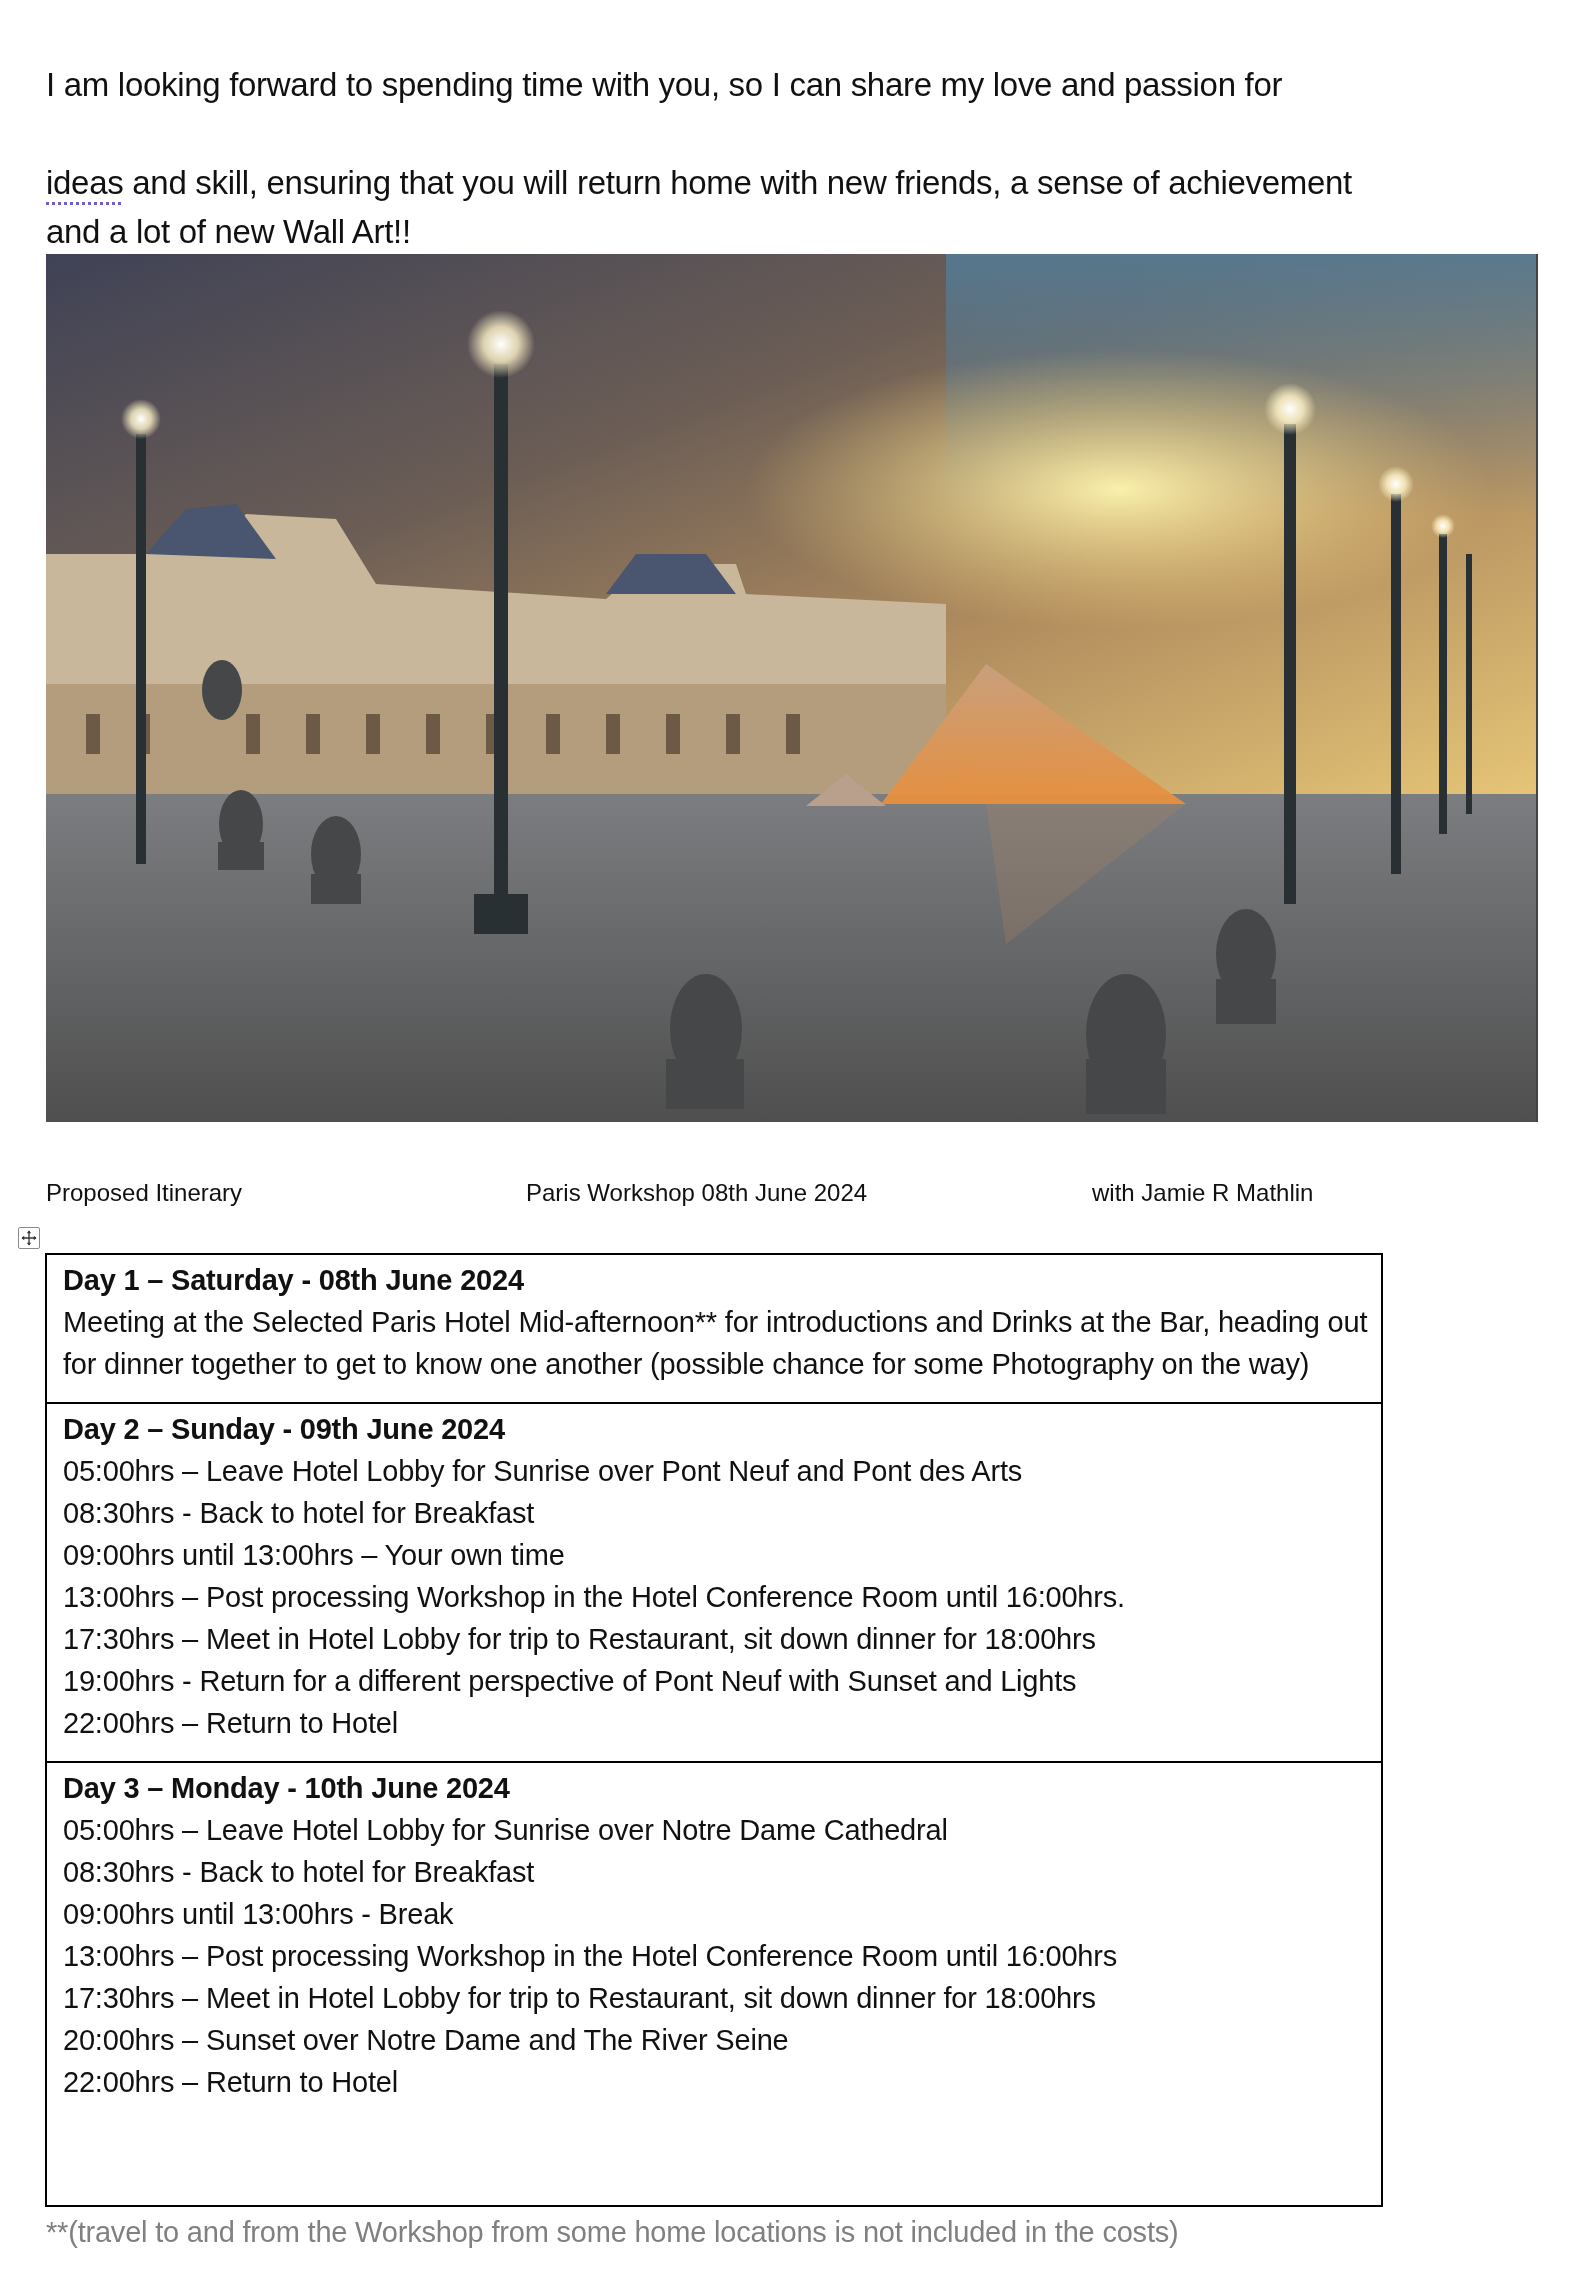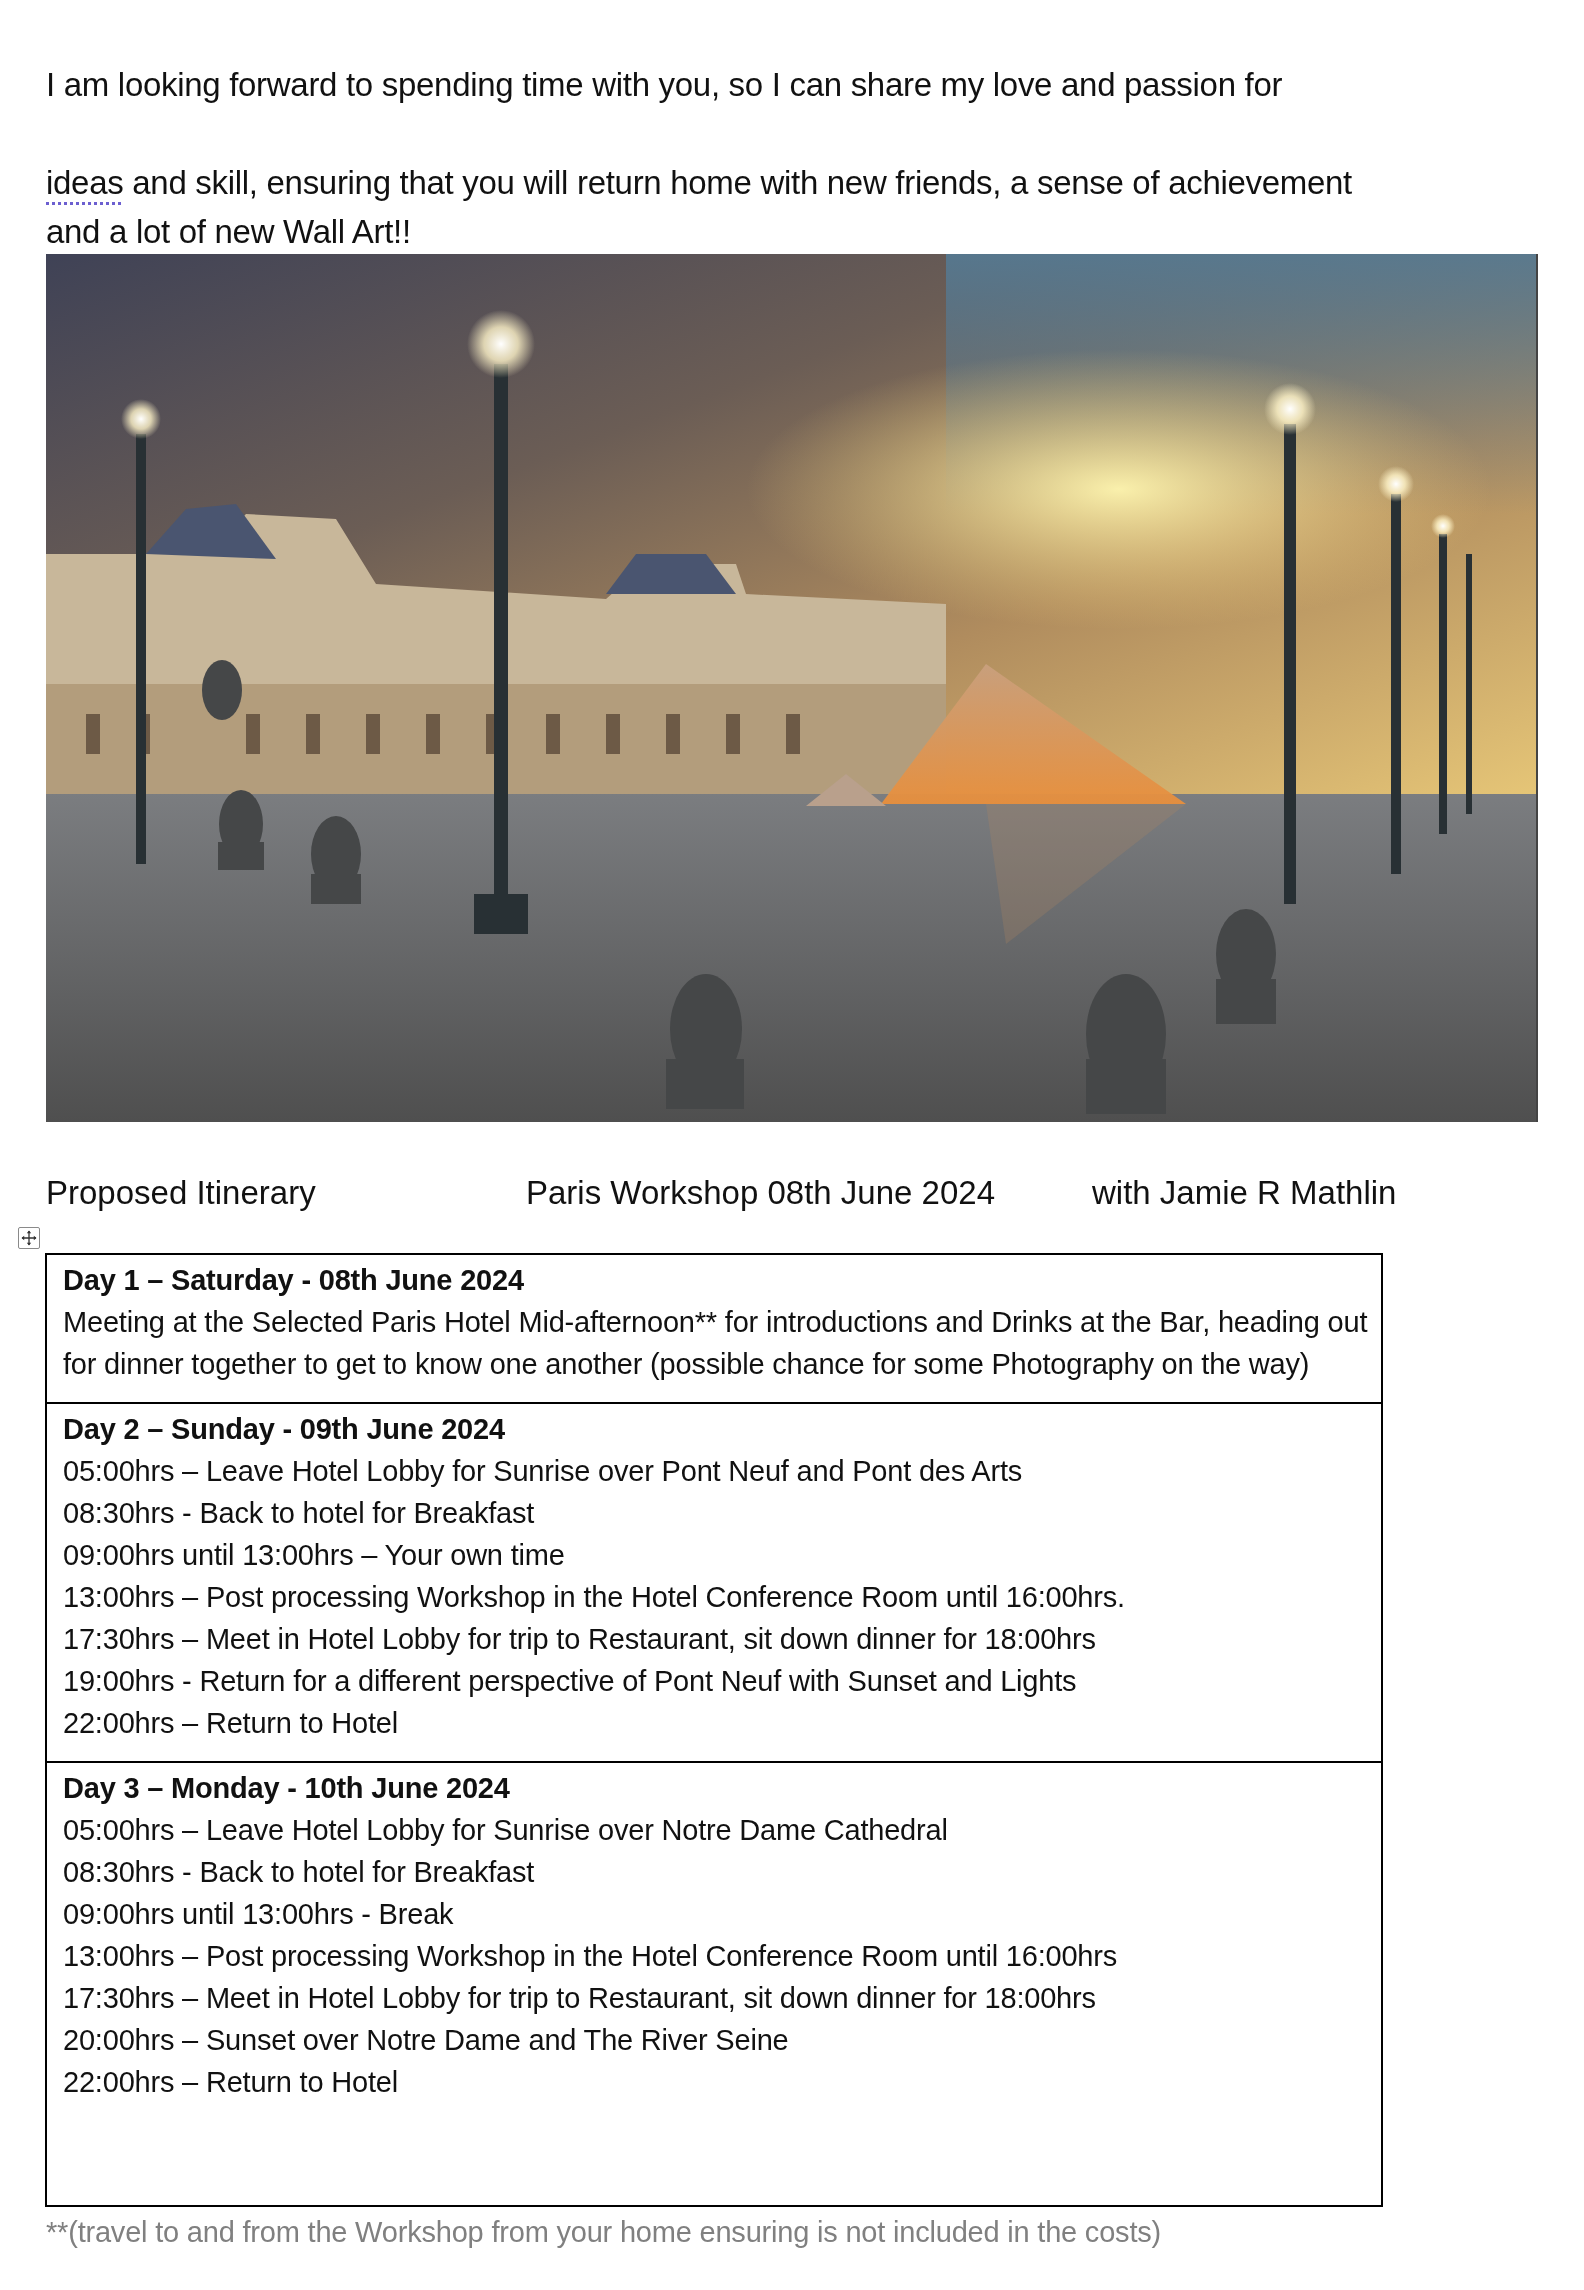--- a/index.html
+++ b/index.html
@@ -14,21 +14,21 @@
   .squiggle { text-decoration: underline dotted #6c5fd0; text-decoration-thickness: 3px; text-underline-offset: 8px; }
 
   .photo {
     position: absolute; left: 46px; top: 254px; width: 1490px; height: 868px;
     overflow: hidden; background: #5d5a58; border-right: 2px solid #444;
   }
   .photo svg { display: block; width: 100%; height: 100%; }
 
   .heading-row {
     position: absolute; top: 1168px; left: 46px; width: 1500px; height: 50px;
-    font-size: 33px; line-height: 50px;
+    font-size: 24px; line-height: 50px;
   }
   .heading-row span { position: absolute; top: 0; white-space: nowrap; }
   .h-left  { left: 0; }
   .h-mid   { left: 480px; }
   .h-right { left: 1046px; }
 
   .move-handle {
     position: absolute; left: 18px; top: 1227px; width: 22px; height: 22px;
     border: 1.5px solid #8a8a8a; border-radius: 2px; background: #fff;
     display: flex; align-items: center; justify-content: center; box-sizing: border-box;
@@ -197,13 +197,13 @@
       <div class="line">09:00hrs until 13:00hrs - Break</div>
       <div class="line">13:00hrs – Post processing Workshop in the Hotel Conference Room until 16:00hrs</div>
       <div class="line">17:30hrs – Meet in Hotel Lobby for trip to Restaurant, sit down dinner for 18:00hrs</div>
       <div class="line">20:00hrs – Sunset over Notre Dame and The River Seine</div>
       <div class="line">22:00hrs – Return to Hotel</div>
     </td>
   </tr>
 </tbody>
   </table>
 
-<div class="footnote">**(travel to and from the Workshop from your home ensuring is not included in the costs)</div>
+<div class="footnote">**(travel to and from the Workshop from some home locations is not included in the costs)</div>
 
 </body></html>

